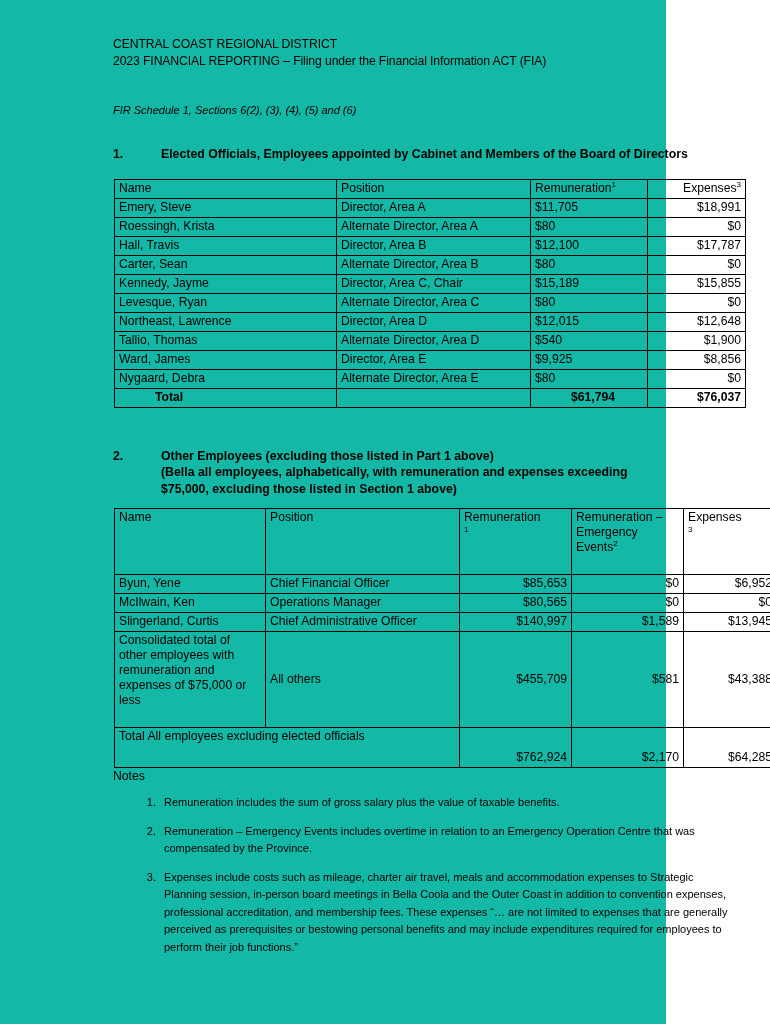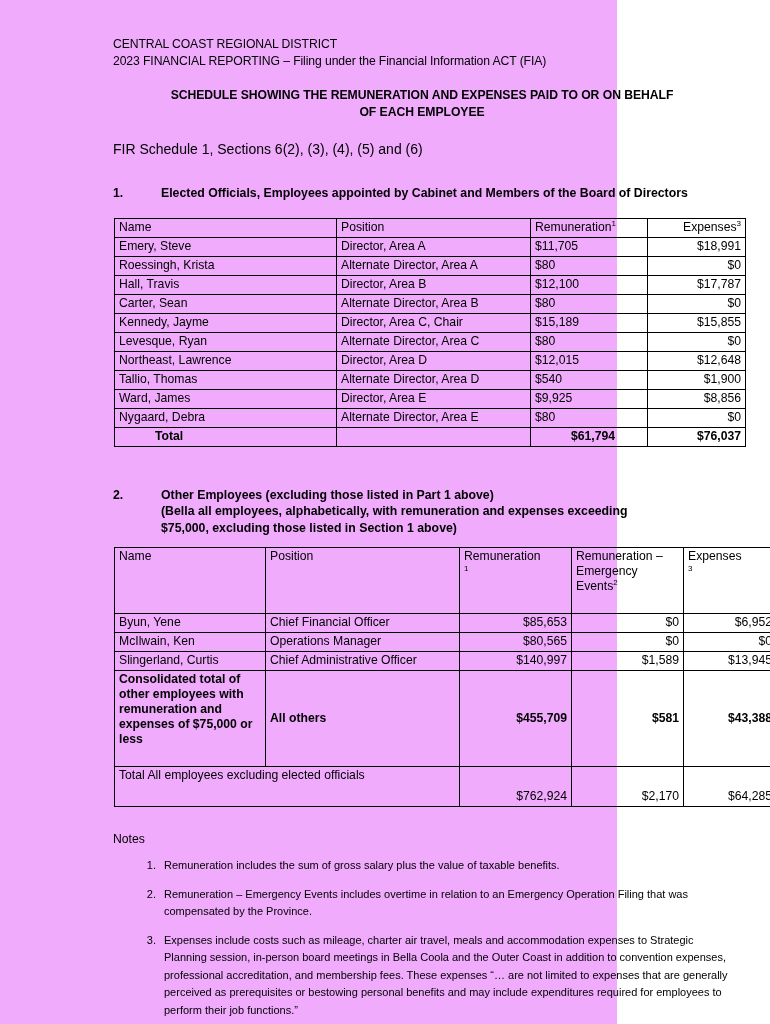--- a/index.html
+++ b/index.html
@@ -11,23 +11,23 @@
     width: 770px;
     height: 1024px;
     font-family: "Liberation Sans", sans-serif;
     color: #000000;
     position: relative;
     overflow: hidden;
   }
   .page {
     position: absolute;
     left: 0; top: 0;
-    width: 617px;
+    width: 666px;
     height: 1024px;
-    background: #f0abfc;
+    background: #14b8a6;
   }
   .content {
     position: absolute;
     left: 113px;
     top: 36px;
     width: 620px;
   }
 
   
   .org-line {
@@ -40,23 +40,24 @@
     margin-top: 18px;
     font-size: 12.2px;
     font-weight: bold;
     line-height: 16.5px;
     text-align: center;
     letter-spacing: -0.05px;
     padding-left: 4px;
     padding-right: 6px;
   }
   .fir-line {
-    margin-top: 21px;
-    font-size: 14px;
+    margin-top: 33px;
+    font-size: 11px;
     line-height: 16px;
+    font-style: italic;
   }
 
   
   .section-head {
     display: flex;
     font-weight: bold;
     font-size: 12.3px;
     line-height: 16.5px;
   }
   .section-num {
@@ -102,37 +103,36 @@
     margin-top: 11px;
     width: 617px;
     margin-left: 1px;
   }
   #table-other .c-name { width: 142px; }
   #table-other .c-pos  { width: 185px; }
   #table-other .c-rem  { width: 103px; text-align: right; }
   #table-other .c-eme  { width: 103px; text-align: right; }
   #table-other .c-exp  { width: 84px;  text-align: right; }
   #table-other td.num { text-align: right; vertical-align: top; }
-  #table-other tr.consolidated td { vertical-align: top; font-weight: bold; }
+  #table-other tr.consolidated td { vertical-align: top; }
   #table-other tr.consolidated td.mid { vertical-align: middle; }
   #table-other tr.grand td.num { vertical-align: bottom; }
   .sup {
     font-size: 8px;
     vertical-align: super;
     line-height: 0;
   }
   .supline {
     font-size: 8px;
     display: block;
     line-height: 10px;
   }
 
   
   .notes-title {
-    margin-top: 24px;
     font-size: 12.2px;
     line-height: 16px;
   }
   ol.notes {
     margin: 10px 0 0 0;
     padding-left: 46px;
     font-size: 11px;
     line-height: 17.5px;
   }
   ol.notes li {
@@ -142,24 +142,20 @@
 </style>
 </head>
 <body>
 
 <div class="page">
   <div class="content">
 
     <div>
       <div class="org-line">CENTRAL COAST REGIONAL DISTRICT</div>
       <div class="org-line">2023 FINANCIAL REPORTING – Filing under the Financial Information ACT (FIA)</div>
-      <div class="schedule-title">
-        <div>SCHEDULE SHOWING THE REMUNERATION AND EXPENSES PAID TO OR ON BEHALF</div>
-        <div>OF EACH EMPLOYEE</div>
-      </div>
       <div class="fir-line">FIR Schedule 1, Sections 6(2), (3), (4), (5) and (6)</div>
     </div>
 
     <div class="section-head sec1">
       <div class="section-num">1.</div>
       <div class="section-body">Elected Officials, Employees appointed by Cabinet and Members of the Board of Directors</div>
     </div>
 
     <table id="table-elected">
       <thead>
@@ -293,18 +289,18 @@
           <td class="c-rem num">$762,924</td>
           <td class="c-eme num">$2,170</td>
           <td class="c-exp num">$64,285</td>
         </tr>
       </tbody>
     </table>
 
     <div class="notes-title">Notes</div>
     <ol class="notes">
       <li>Remuneration includes the sum of gross salary plus the value of taxable benefits.</li>
-      <li>Remuneration – Emergency Events includes overtime in relation to an Emergency Operation Filing that was compensated by the Province.</li>
+      <li>Remuneration – Emergency Events includes overtime in relation to an Emergency Operation Centre that was compensated by the Province.</li>
       <li>Expenses include costs such as mileage, charter air travel, meals and accommodation expenses to Strategic Planning session, in-person board meetings in Bella Coola and the Outer Coast in addition to convention expenses, professional accreditation, and membership fees. These expenses “… are not limited to expenses that are generally perceived as prerequisites or bestowing personal benefits and may include expenditures required for employees to perform their job functions.”</li>
     </ol>
 
   </div>
 </div>
 
 </body></html>

